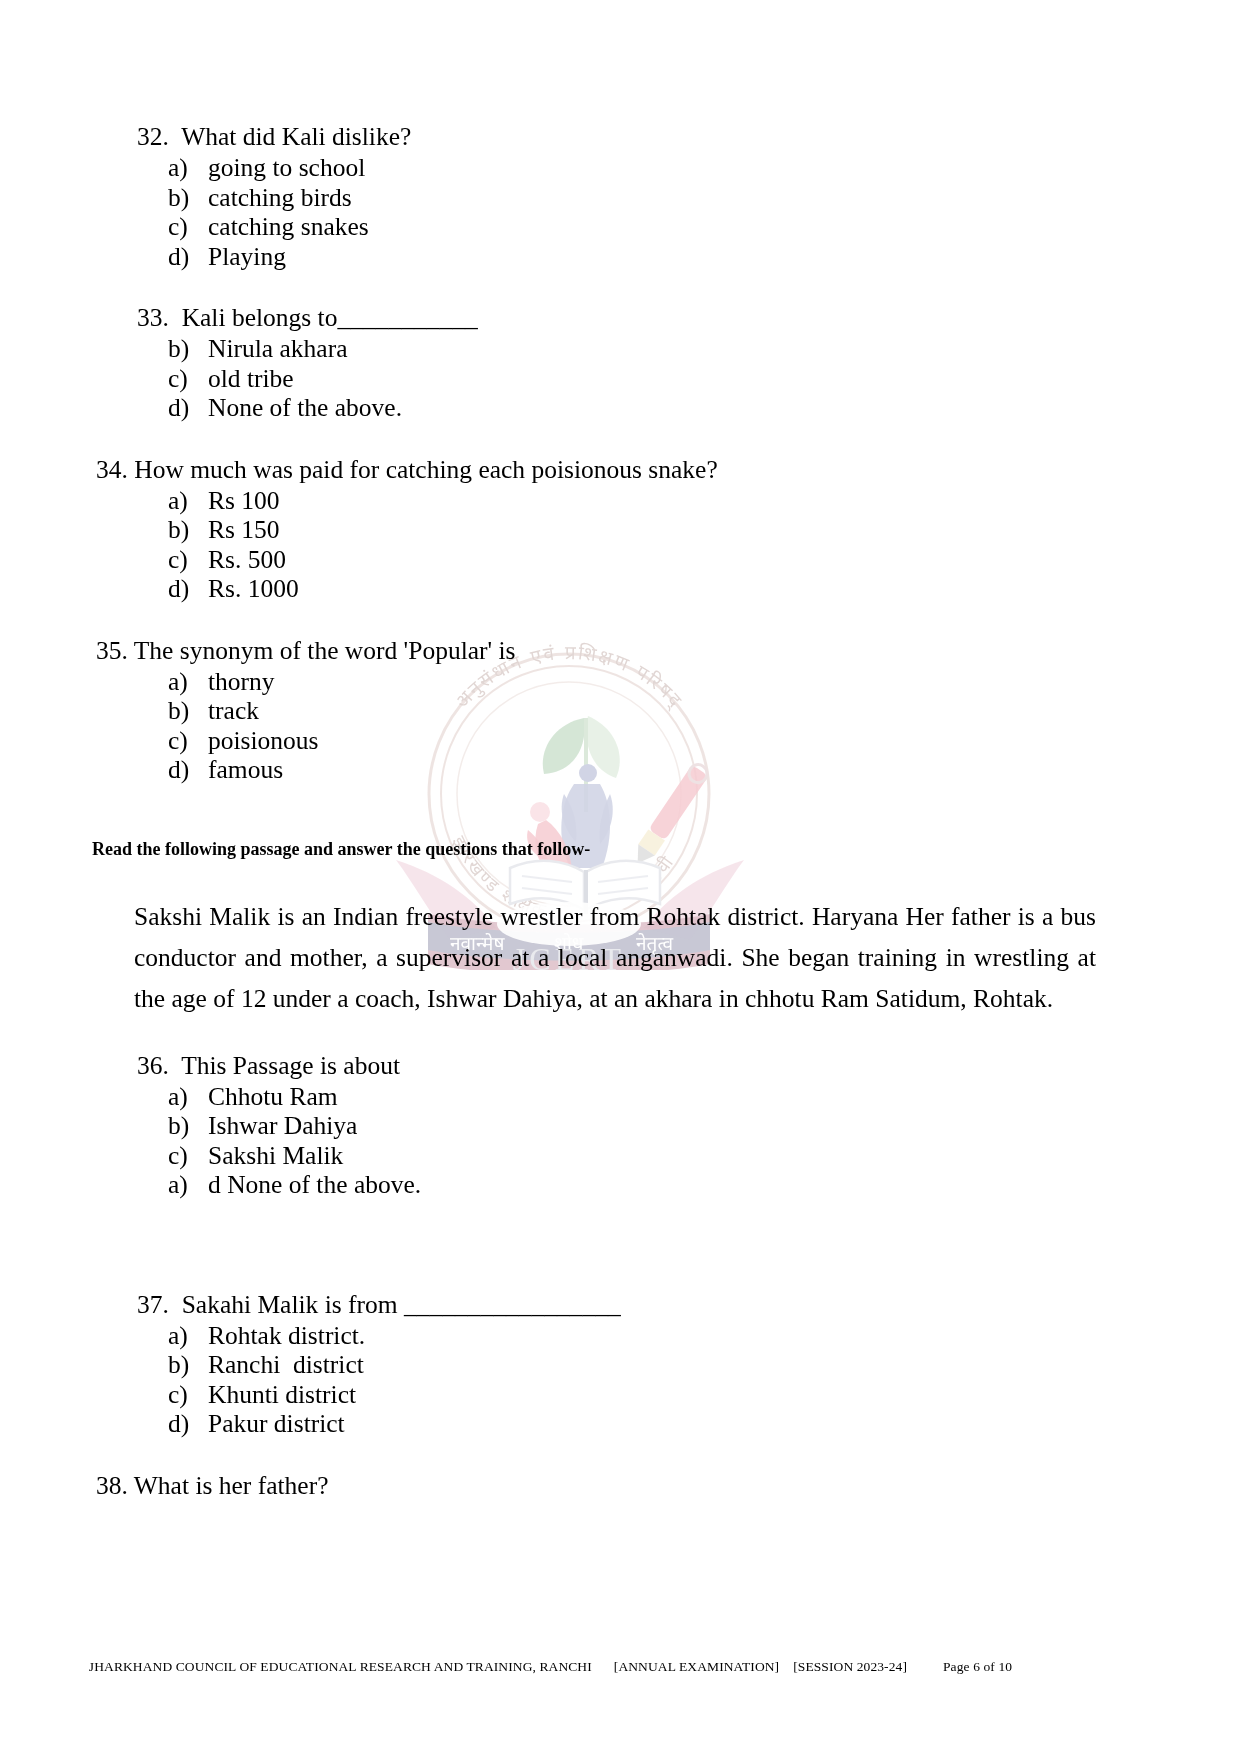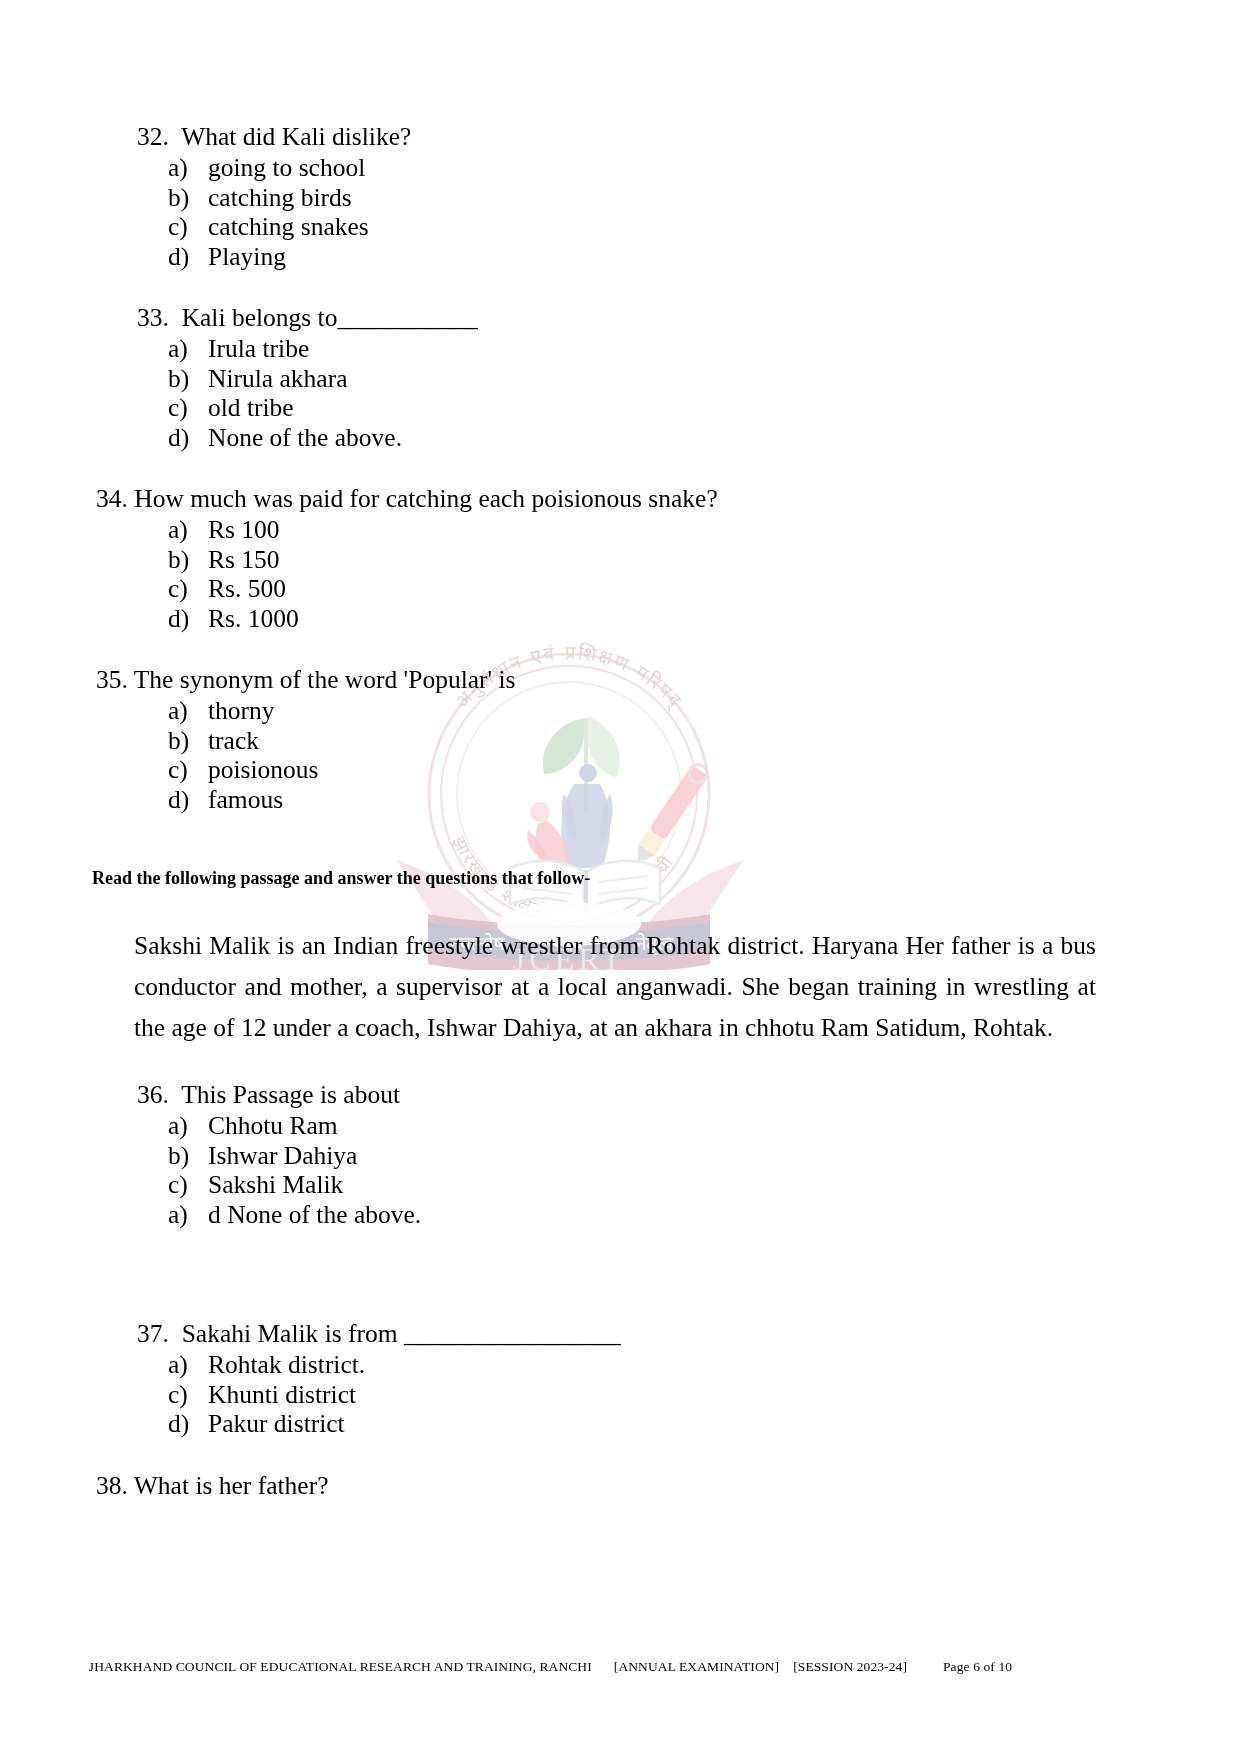--- a/index.html
+++ b/index.html
@@ -178,21 +178,20 @@
             <li class="option"><span class="marker">a)</span><span>going to school</span></li>
             <li class="option"><span class="marker">b)</span><span>catching birds</span></li>
             <li class="option"><span class="marker">c)</span><span>catching snakes</span></li>
             <li class="option"><span class="marker">d)</span><span>Playing</span></li>
           </ul>
         </div>
         <div class="gap-md"></div>
         <div class="qblock">
           <div class="qline indent-wide">33.  Kali belongs to___________</div>
           <ul class="options">
-            <li class="option"><span class="marker">a)</span><span>Irula tribe</span></li>
             <li class="option"><span class="marker">b)</span><span>Nirula akhara</span></li>
             <li class="option"><span class="marker">c)</span><span>old tribe</span></li>
             <li class="option"><span class="marker">d)</span><span>None of the above.</span></li>
           </ul>
         </div>
         <div class="gap-md"></div>
         <div class="qblock">
           <div class="qline indent-narrow">34. How much was paid for catching each poisionous snake?</div>
           <ul class="options">
             <li class="option"><span class="marker">a)</span><span>Rs 100</span></li>
@@ -224,20 +223,21 @@
             <li class="option"><span class="marker">b)</span><span>Ishwar Dahiya</span></li>
             <li class="option"><span class="marker">c)</span><span>Sakshi Malik</span></li>
             <li class="option"><span class="marker">a)</span><span>d None of the above.</span></li>
           </ul>
         </div>
         <div class="gap-xl"></div>
         <div class="qblock">
           <div class="qline indent-wide">37.  Sakahi Malik is from _________________</div>
           <ul class="options">
             <li class="option"><span class="marker">a)</span><span>Rohtak district.</span></li>
+            <li class="option"><span class="marker">b)</span><span>Ranchi  district</span></li>
             <li class="option"><span class="marker">c)</span><span>Khunti district</span></li>
             <li class="option"><span class="marker">d)</span><span>Pakur district</span></li>
           </ul>
         </div>
         <div class="gap-md"></div>
         <div class="qblock">
           <div class="qline indent-narrow">38. What is her father?</div>
         </div>
       </div>
   </div>

